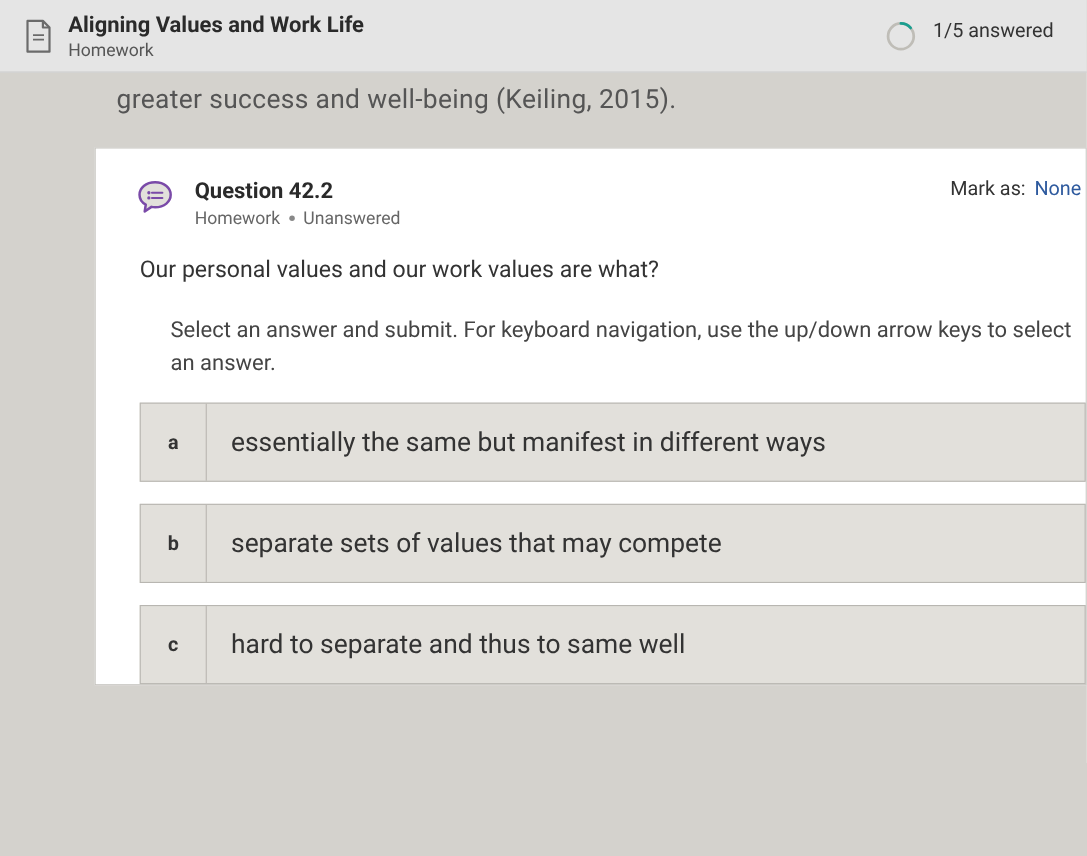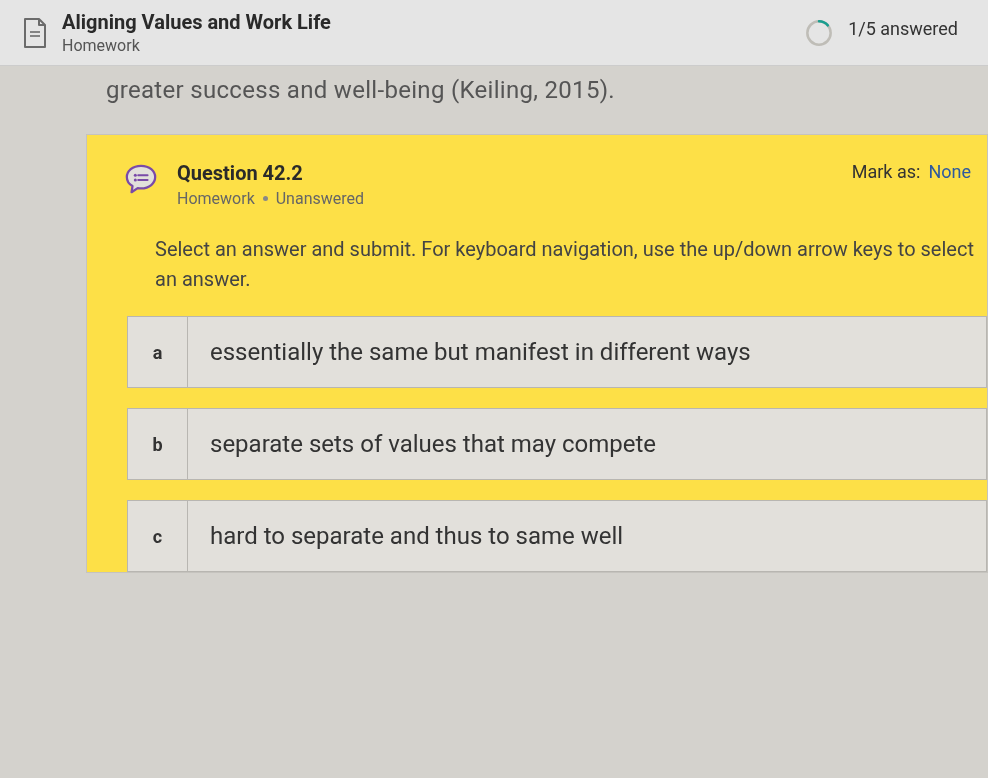--- a/index.html
+++ b/index.html
@@ -62,21 +62,21 @@
     .content-area {
       padding: 0 0 0 86px;
     }
     .passage-text {
       font-size: 24px;
       color: #555;
       padding: 10px 0 30px 20px;
       letter-spacing: 0.3px;
     }
     .question-card {
-      background: #fde047;
+      background: #ffffff;
       border: 1px solid #c5c3be;
       padding: 26px 0 0 36px;
       margin-left: 0;
     }
     .question-header {
       display: flex;
       align-items: flex-start;
       gap: 18px;
       margin-bottom: 26px;
     }
@@ -110,21 +110,21 @@
       height: 5px;
       background: #888;
       border-radius: 50%;
     }
     .mark-as {
       display: flex;
       align-items: baseline;
       gap: 8px;
       font-size: 18px;
       margin-right: 0;
-      padding-right: 16px;
+      padding-right: 4px;
     }
     .mark-as-label {
       color: #333;
     }
     .mark-as-value {
       color: #2e5a9e;
     }
     .question-text {
       font-size: 21px;
       color: #333;
@@ -218,20 +218,21 @@
           <span class="dot"></span>
           <span>Unanswered</span>
         </div>
       </div>
       <div class="mark-as">
         <span class="mark-as-label">Mark as:</span>
         <span class="mark-as-value">None</span>
       </div>
     </div>
 
+    <div class="question-text">Our personal values and our work values are what?</div>
 
     <div class="instructions">Select an answer and submit. For keyboard navigation, use the up/down arrow keys to select an answer.</div>
 
     <div class="options">
       <div class="option-row">
         <div class="option-letter">a</div>
         <div class="option-text">essentially the same but manifest in different ways</div>
       </div>
       <div class="option-row">
         <div class="option-letter">b</div>

